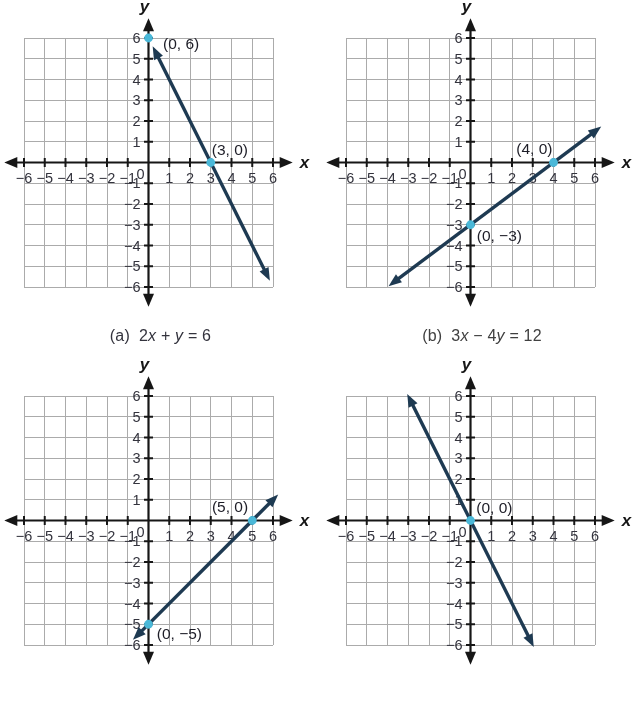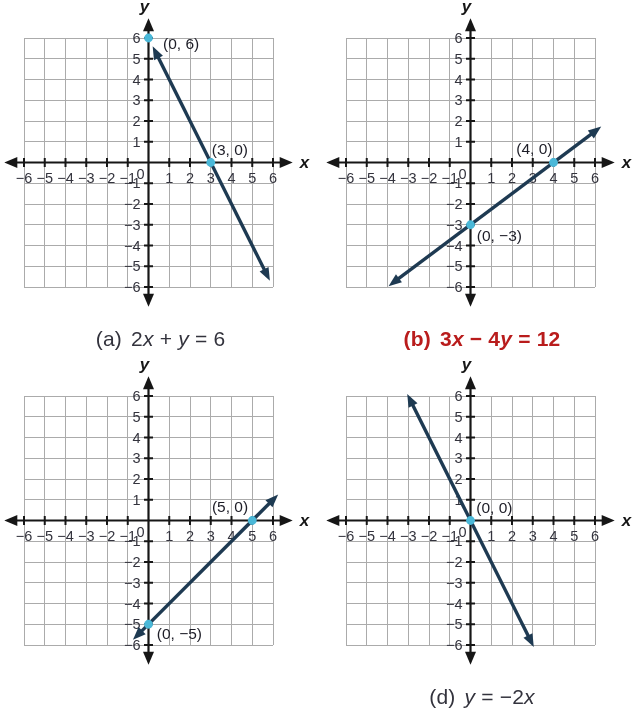--- a/index.html
+++ b/index.html
@@ -19,21 +19,21 @@
     margin: 0; padding: 0;
     width: 100%; height: 358px;
     display: flex; flex-direction: column; align-items: center;
   }
   .plot { width: 321px; height: 320px; }
   .plot svg { display: block; }
   figcaption.caption {
     width: 297px; height: 38px;
     padding-top: 7px;
     text-align: center;
-    font-size: 21px;
+    font-size: 16px;
     letter-spacing: 0.2px;
   }
   .caption .cap-label { margin-right: 9px; }
   .caption .it { font-style: italic; }
   svg text { font-family: "Liberation Sans", sans-serif; }
 </style>
 </head>
 <body style="background: rgb(255, 255, 255);">
 
 <div class="figure-grid">
@@ -242,21 +242,21 @@
           <text x="144.5" y="12.287499999999994" text-anchor="middle" font-size="17" font-weight="bold" font-style="italic" fill="#161616">y</text>
           <line x1="72.13684439878713" y1="281.9691260071539" x2="273.6256556012129" y2="130.80337399284613" stroke="#1e3a52" stroke-width="3.4"></line>
           <polygon points="66.5375,286.17 73.93565817428599,274.3688451570092 79.93690673549479,282.367908583848" fill="#1e3a52"></polygon>
           <polygon points="279.225,126.60249999999999 271.826841825714,138.4036548429908 265.82559326450524,130.40459141615204" fill="#1e3a52"></polygon>
           <circle cx="231.5" cy="162.5" r="4.4" fill="#4ab8d8"></circle>
           <text x="230.4625" y="153.785" text-anchor="end" font-size="15.5" fill="#1d1d27">(4, 0)</text>
           <circle cx="148.5" cy="224.75" r="4.4" fill="#4ab8d8"></circle>
           <text x="154.725" y="241.35" text-anchor="start" font-size="15.5" fill="#1d1d27">(0, −3)</text>
         </svg>
       </div>
-    <figcaption class="caption" style="color: #b91c1c; font-weight: bold;">
+    <figcaption class="caption" style="color: #404040;">
       <span class="cap-label">(b)</span><span class="cap-eq"><span>3</span><span class="it">x</span><span> − 4</span><span class="it">y</span><span> = 12</span></span>
     </figcaption>
   </figure>
 
   <figure class="panel">
     <div class="plot">
         <svg viewBox="0 0 321 320" width="321" height="320">
           <g stroke="#ababab" stroke-width="1" shape-rendering="crispEdges">
             <line x1="24" y1="287" x2="24" y2="38"></line>
             <line x1="24" y1="287" x2="273" y2="287"></line>
@@ -453,18 +453,15 @@
           <text x="144.5" y="178.5" text-anchor="end" font-size="14.5" fill="#33333d">0</text>
           <text x="299.7125" y="168" font-size="17" font-weight="bold" font-style="italic" fill="#161616">x</text>
           <text x="144.5" y="12.287499999999994" text-anchor="middle" font-size="17" font-weight="bold" font-style="italic" fill="#161616">y</text>
           <line x1="88.34299516849971" y1="42.185990336999424" x2="208.6570048315003" y2="282.8140096630006" stroke="#1e3a52" stroke-width="3.4"></line>
           <polygon points="85.2125,35.92500000000001 95.49841269649903,45.31648550549913 86.55414078649989,49.7886214604987" fill="#1e3a52"></polygon>
           <polygon points="211.7875,289.075 201.50158730350097,279.68351449450086 210.4458592135001,275.2113785395013" fill="#1e3a52"></polygon>
           <circle cx="148.5" cy="162.5" r="4.4" fill="#4ab8d8"></circle>
           <text x="154.31" y="154.615" text-anchor="start" font-size="15.5" fill="#1d1d27">(0, 0)</text>
         </svg>
       </div>
-    <figcaption class="caption" style="color: rgb(51, 51, 61);">
-      <span class="cap-label">(d)</span><span class="cap-eq"><span class="it">y</span><span> = −2</span><span class="it">x</span></span>
-    </figcaption>
   </figure>
 
 </div>
 
 </body></html>

